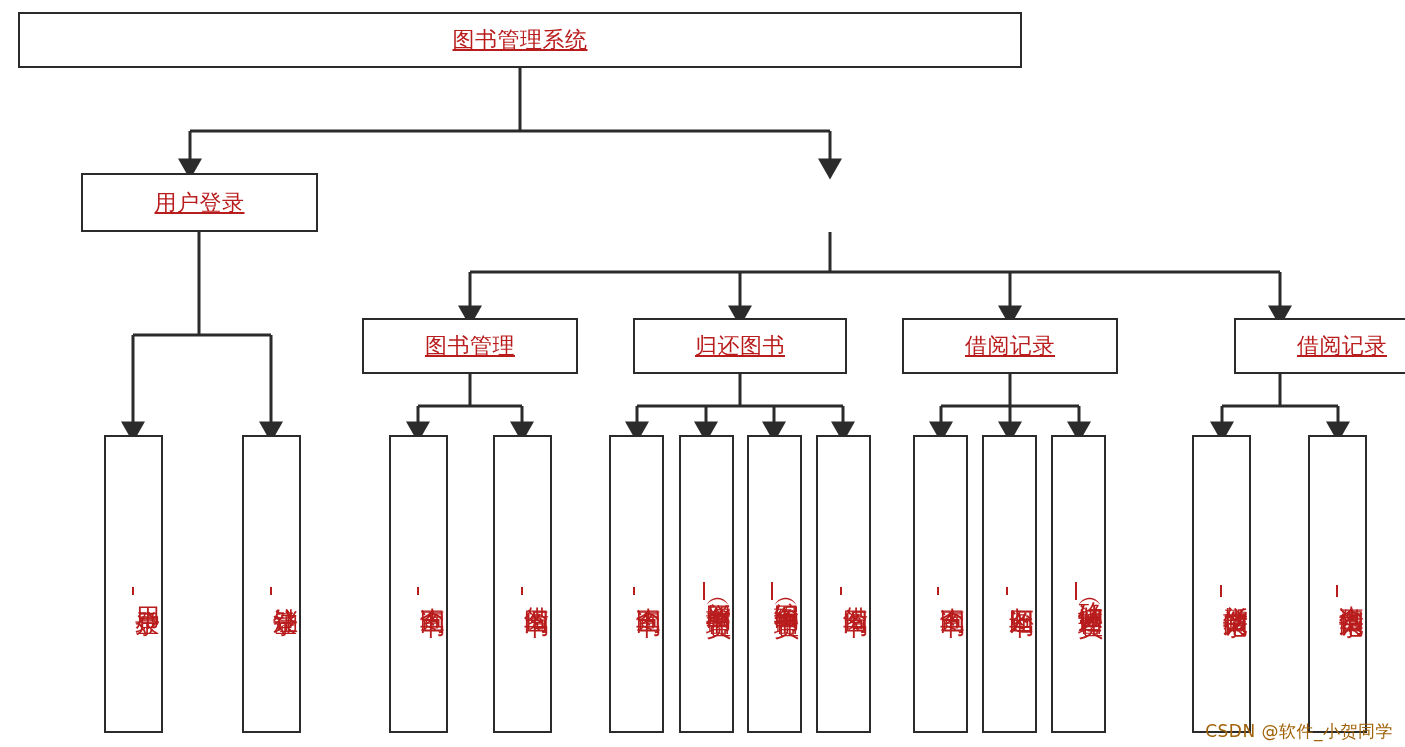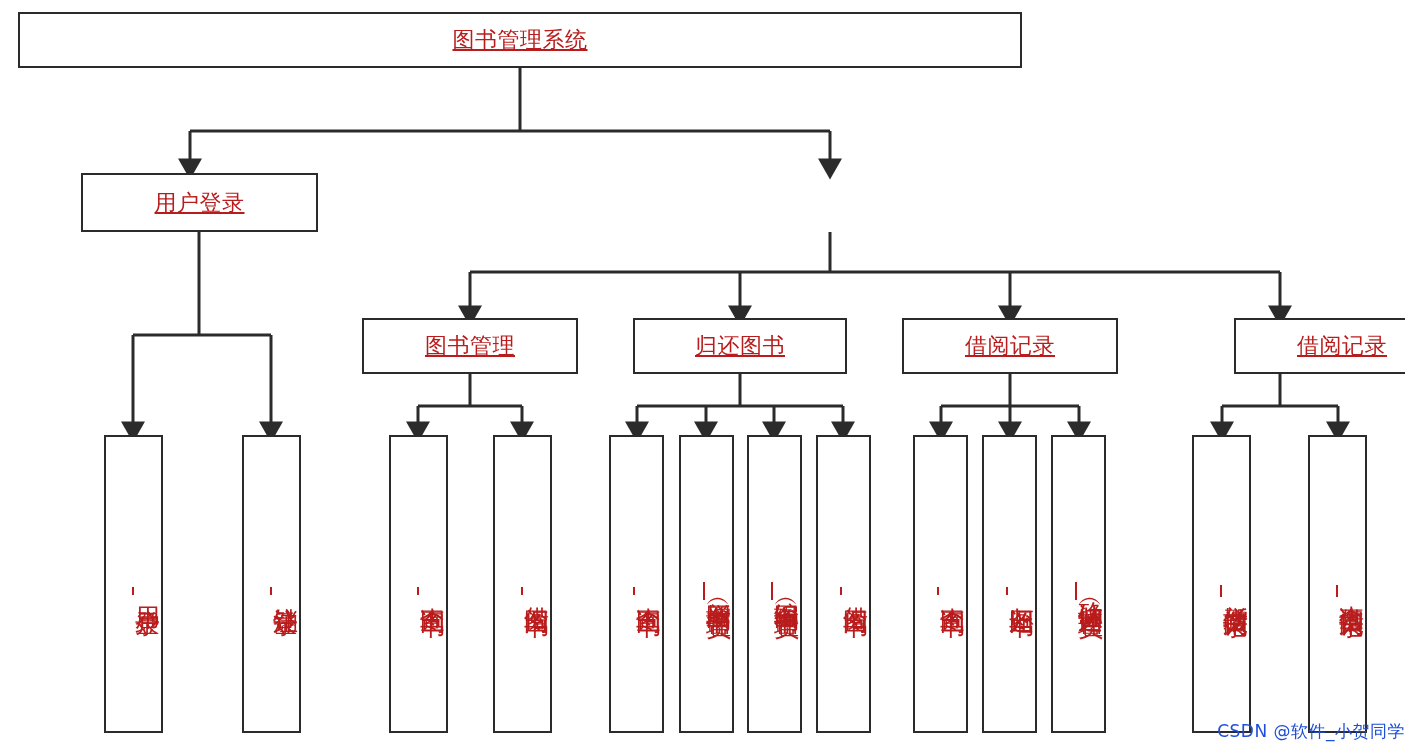--- a/index.html
+++ b/index.html
@@ -49,24 +49,24 @@
     justify-content: center;
     padding-top: 14px;
   }
   .node.vert .vtxt {
     writing-mode: vertical-rl;
     text-orientation: upright;
     white-space: nowrap;
   }
   .watermark {
     position: absolute;
-    right: 0;
+    right: 12px;
     bottom: 4px;
     font-size: 17px;
-    color: #1d4ed8;
+    color: #a16207;
     letter-spacing: 0.5px;
     white-space: nowrap;
   }
 </style>
 </head>
 <body>
 
 <div id="canvas">
 
   <svg class="edges" viewBox="0 0 1405 747" xmlns="http://www.w3.org/2000/svg">

